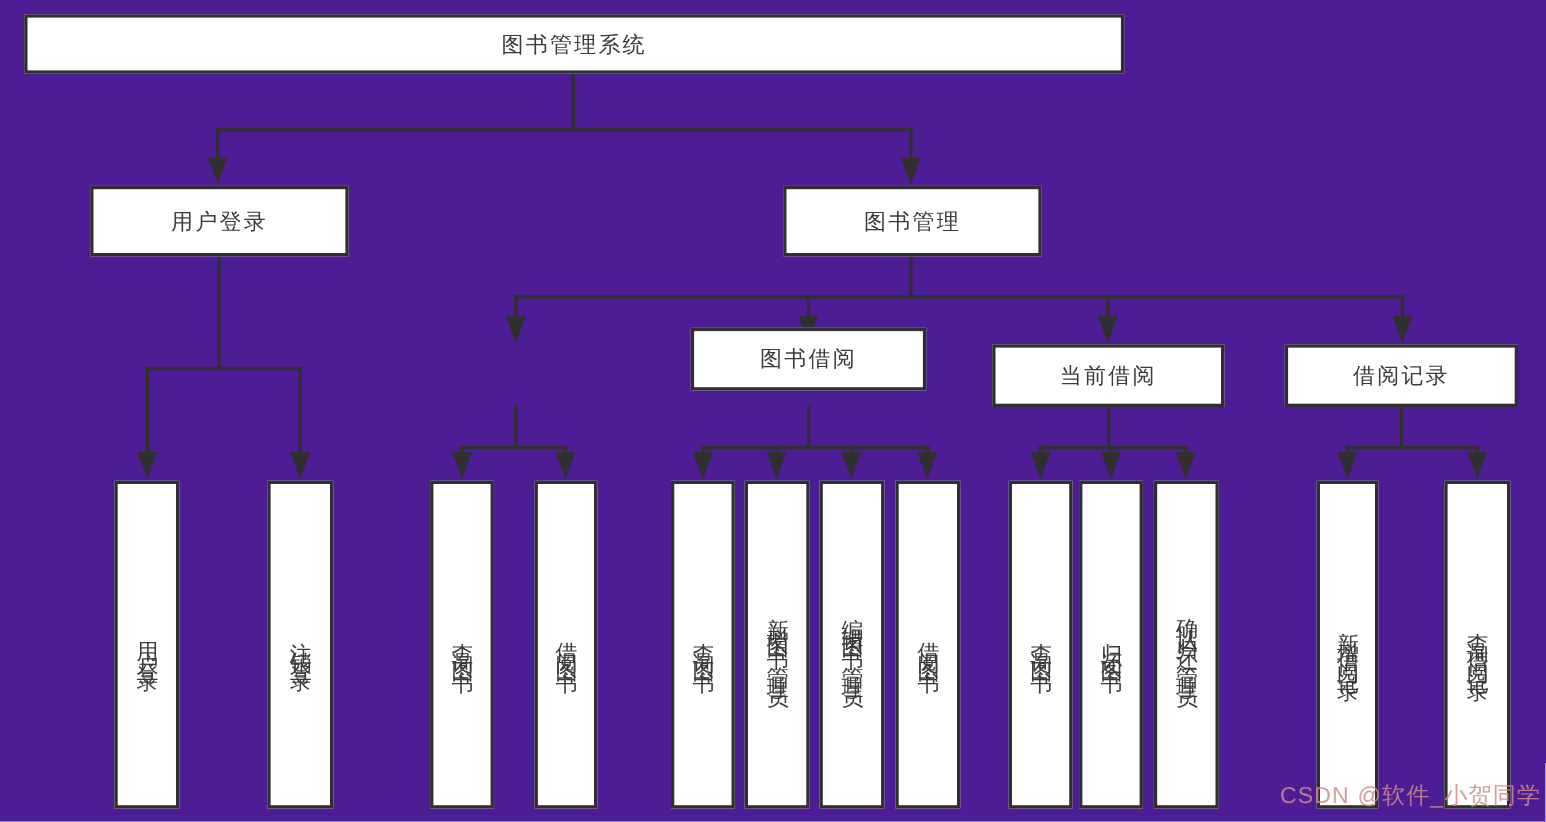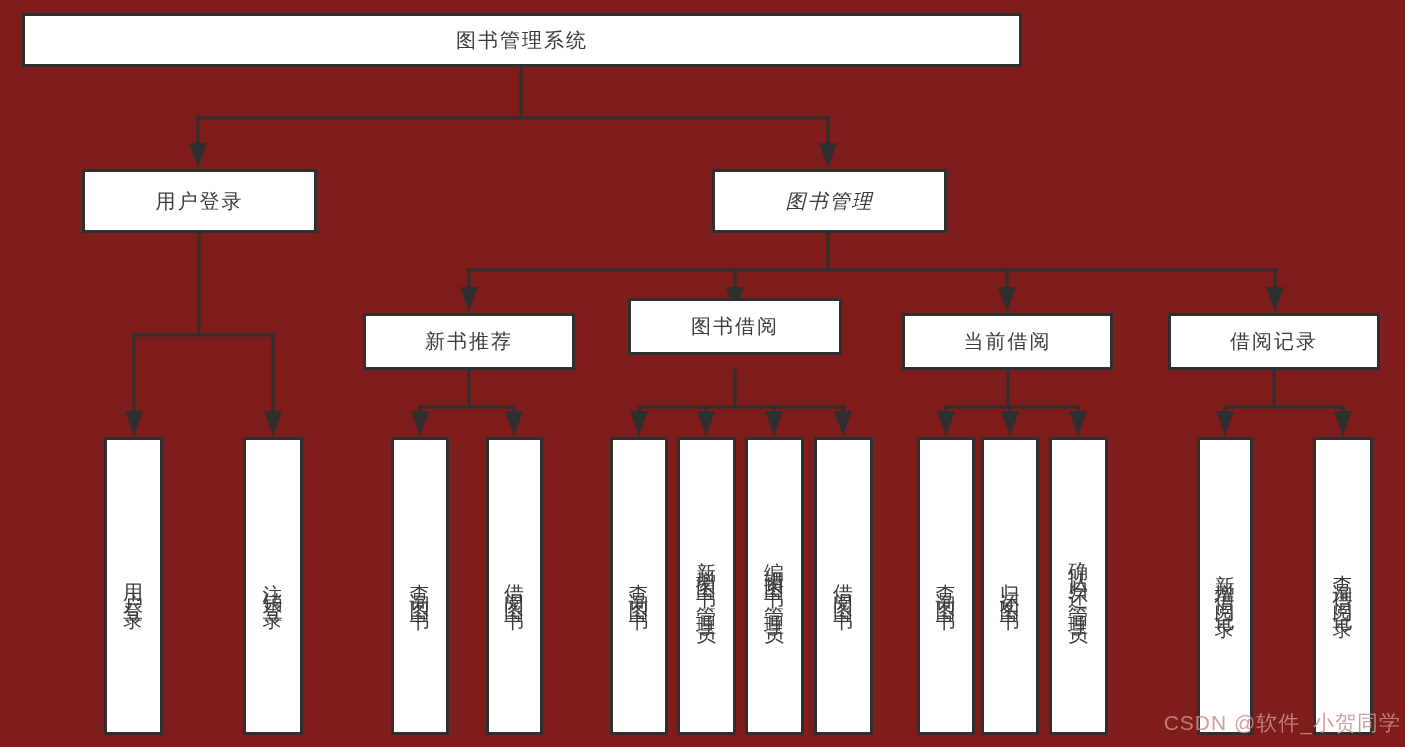--- a/index.html
+++ b/index.html
@@ -3,21 +3,21 @@
 <meta charset="utf-8">
 <style>
   :root{
     --line:#2f2f2f;
     --text:#3a3a3a;
   }
   html,body{margin:0;padding:0;background:#ffffff;}
   #stage{
     position:relative;
     width:1405px;height:747px;
-    background:#7f1d1d;
+    background:#4c1d95;
     font-family:"Liberation Sans","DejaVu Sans",sans-serif;
     overflow:hidden;
   }
   #connectors{position:absolute;left:0;top:0;width:1405px;height:747px;}
   .hbox{
     position:absolute;
     box-sizing:border-box;
     border:3px solid var(--line);
     background:#fff;
     display:flex;align-items:center;justify-content:center;
@@ -120,27 +120,24 @@
     </g>
   </svg>
 
   <div class="hbox" style="left:22px;top:13px;width:1000px;height:54px;">
     <span>图书管理系统</span>
   </div>
 
   <div class="hbox" style="left:82px;top:169px;width:235px;height:64px;">
     <span>用户登录</span>
   </div>
-  <div class="hbox" style="left:712px;top:169px;width:235px;height:64px;font-style:italic;">
+  <div class="hbox" style="left:712px;top:169px;width:235px;height:64px;">
     <span>图书管理</span>
   </div>
 
-  <div class="hbox" style="left:363px;top:313px;width:212px;height:57px;">
-    <span>新书推荐</span>
-  </div>
   <div class="hbox" style="left:628px;top:298px;width:214px;height:57px;">
     <span>图书借阅</span>
   </div>
   <div class="hbox" style="left:902px;top:313px;width:211px;height:57px;justify-content:center;">
     <span>当前借阅</span>
   </div>
   <div class="hbox" style="left:1168px;top:313px;width:212px;height:57px;">
     <span>借阅记录</span>
   </div>
 

